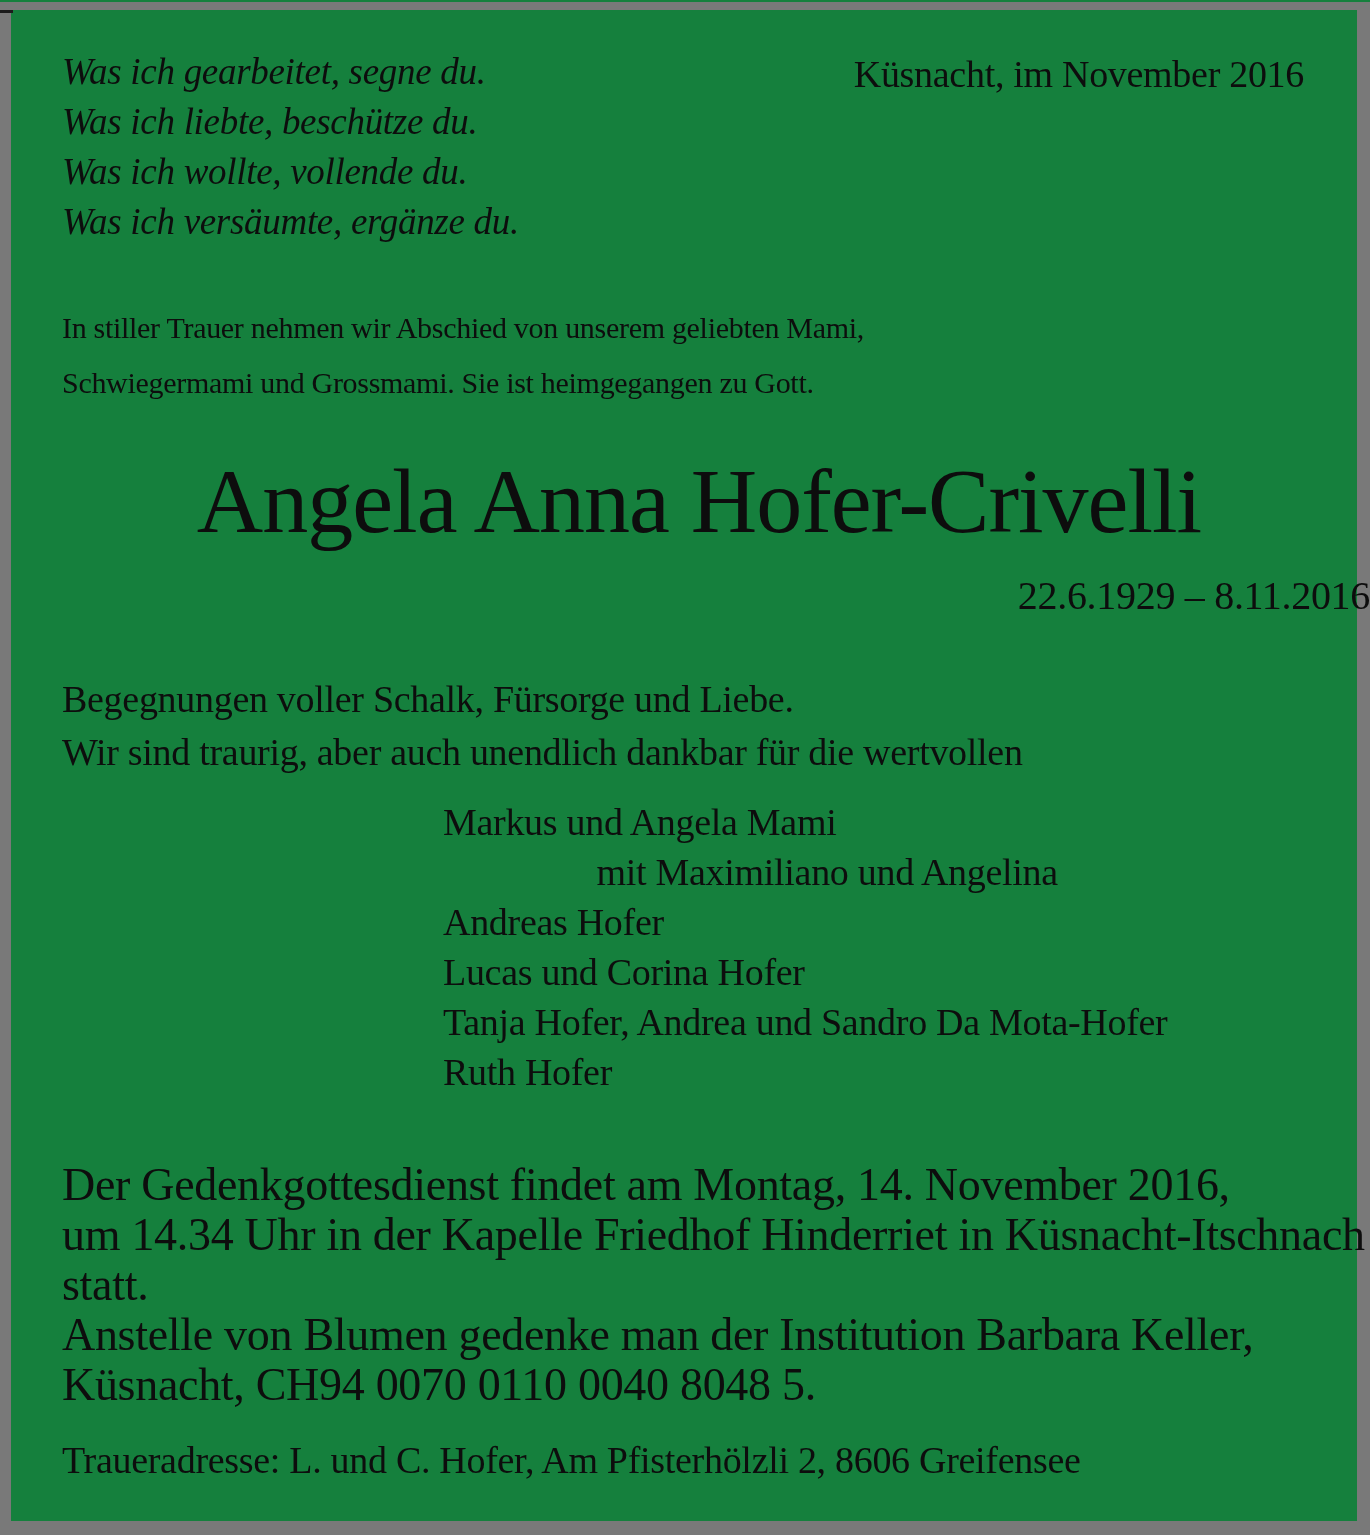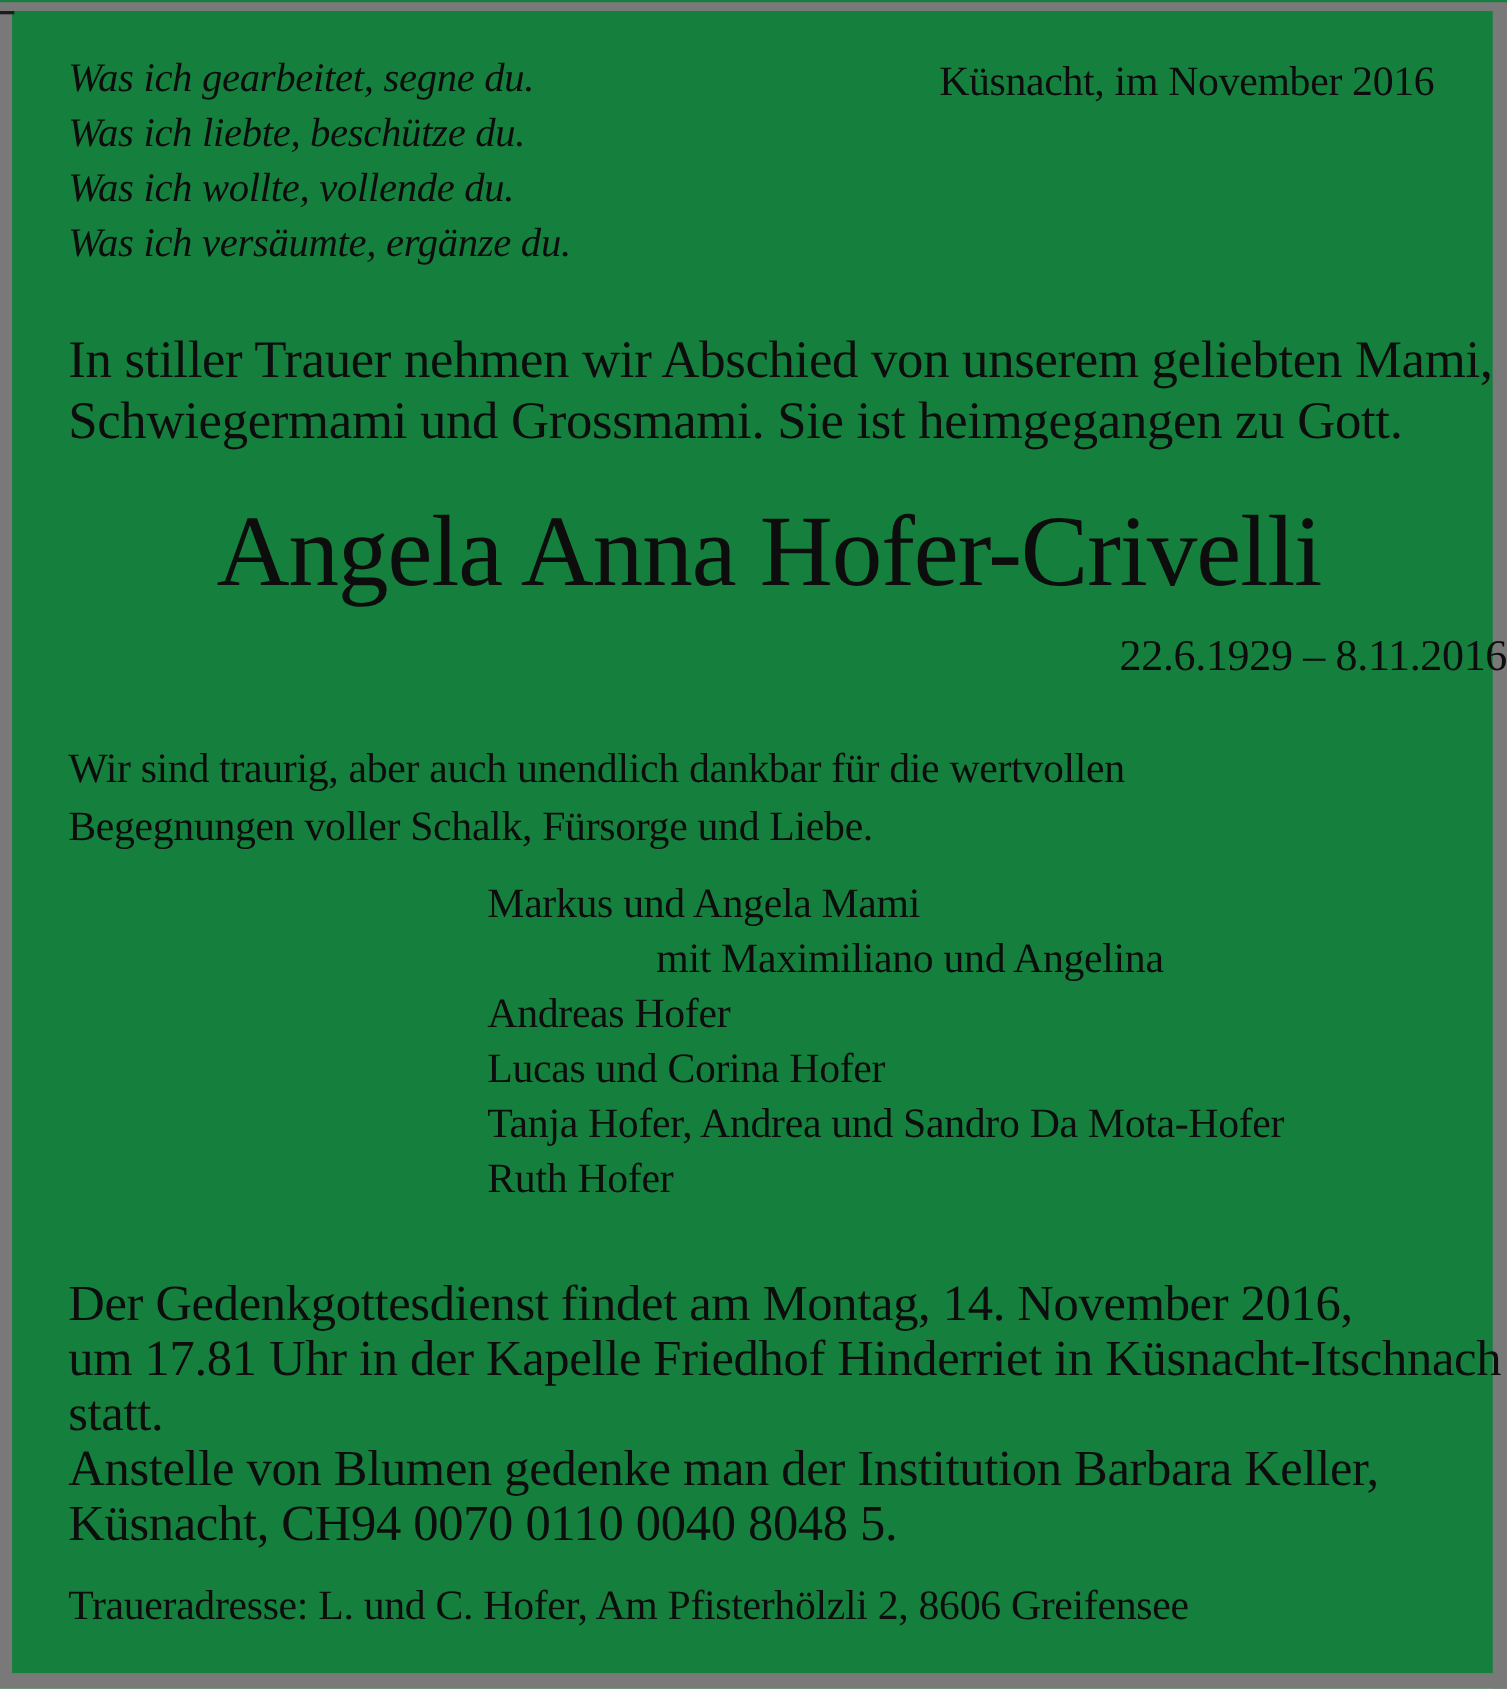--- a/index.html
+++ b/index.html
@@ -38,21 +38,21 @@
   }
   .dateline {
     position: absolute;
     right: 66px; top: 52px;
     font-size: 38px;
     white-space: nowrap;
   }
   .intro {
     position: absolute;
     left: 62px; top: 300px;
-    font-size: 48px;
+    font-size: 30px;
     line-height: 55px;
     white-space: nowrap;
   }
   .deceased-name {
     position: absolute;
     left: 0; top: 448px;
     width: 1370px;
     text-align: center;
     font-size: 92px;
     font-weight: 400;
@@ -120,36 +120,36 @@
   <div class="intro txt">
     <div>In stiller Trauer nehmen wir Abschied von unserem geliebten Mami,</div>
     <div>Schwiegermami und Grossmami. Sie ist heimgegangen zu Gott.</div>
   </div>
 
   <div class="deceased-name">Angela Anna Hofer-Crivelli</div>
 
   <div class="life-dates txt">22.6.1929 – 8.11.2016</div>
 
   <div class="gratitude txt">
+    <div>Begegnungen voller Schalk, Fürsorge und Liebe.</div>
     <div>Wir sind traurig, aber auch unendlich dankbar für die wertvollen</div>
-    <div>Begegnungen voller Schalk, Fürsorge und Liebe.</div>
   </div>
 
   <div class="mourners txt">
     <div>Markus und Angela Mami</div>
     <div class="indented">mit Maximiliano und Angelina</div>
     <div>Andreas Hofer</div>
     <div>Lucas und Corina Hofer</div>
     <div>Tanja Hofer, Andrea und Sandro Da Mota-Hofer</div>
     <div>Ruth Hofer</div>
   </div>
 
   <div class="service txt">
     <div>Der Gedenkgottesdienst findet am Montag, 14. November 2016,</div>
-    <div>um 17.81 Uhr in der Kapelle Friedhof Hinderriet in Küsnacht-Itschnach</div>
+    <div>um 14.34 Uhr in der Kapelle Friedhof Hinderriet in Küsnacht-Itschnach</div>
     <div>statt.</div>
     <div>Anstelle von Blumen gedenke man der Institution Barbara Keller,</div>
     <div>Küsnacht, CH94 0070 0110 0040 8048 5.</div>
   </div>
 
   <div class="address txt">Traueradresse: L. und C. Hofer, Am Pfisterhölzli 2, 8606 Greifensee</div>
 
 </div>
 
 </body></html>

